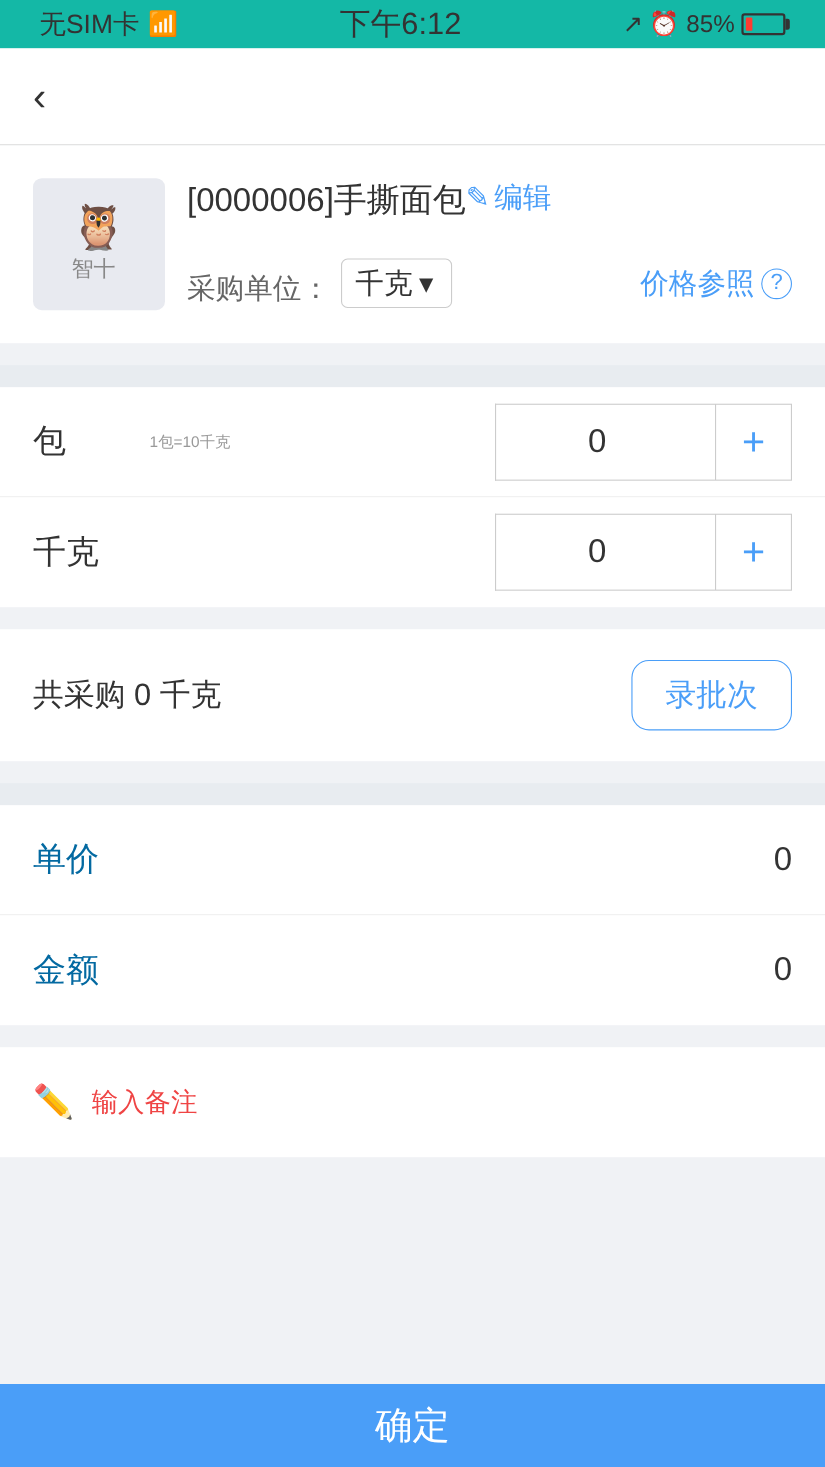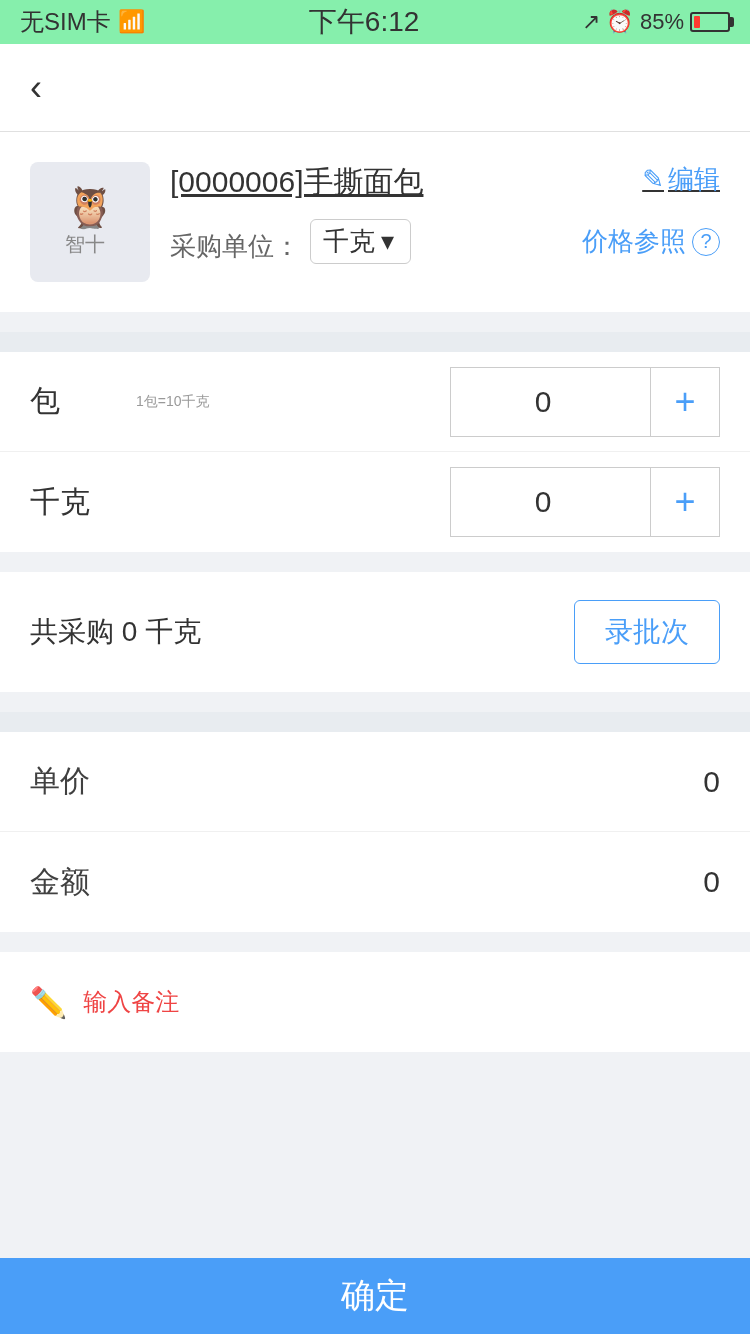--- a/index.html
+++ b/index.html
@@ -10,25 +10,25 @@
       font-family: -apple-system, "PingFang SC", "Helvetica Neue", sans-serif;
       background: #f0f2f5;
       font-size: 28px;
       color: #333;
     }
 
     
     .status-bar {
       width: 750px;
       height: 44px;
-      background: #86efac;
+      background: #14b8a6;
       display: flex;
       align-items: center;
       justify-content: space-between;
-      padding: 0 20px;
+      padding: 0 36px;
       font-size: 24px;
       color: #333;
     }
     .status-left { display: flex; align-items: center; gap: 8px; }
     .status-center { font-size: 28px; font-weight: 500; }
     .status-right { display: flex; align-items: center; gap: 6px; font-size: 22px; }
     .battery-icon {
       width: 40px; height: 20px;
       border: 2px solid #333;
       border-radius: 3px;
@@ -107,24 +107,23 @@
     .owl-text {
       font-size: 20px;
       color: #888;
       margin-top: 4px;
     }
     .product-info {
       flex: 1;
     }
     .product-name-row {
       display: flex;
-      justify-content: space-between;
+      justify-content: flex-start;
       align-items: flex-start;
-      margin-bottom: 16px;
-      text-decoration: underline;
+      margin-bottom: 32px;
     }
     .product-name {
       font-size: 30px;
       color: #333;
       font-weight: 500;
     }
     .edit-btn {
       color: #4a9ef8;
       font-size: 26px;
       display: flex;
@@ -233,21 +232,21 @@
       align-items: center;
       justify-content: space-between;
       margin-bottom: 20px;
     }
     .summary-text {
       font-size: 28px;
       color: #333;
     }
     .record-btn {
       border: 1px solid #4a9ef8;
-      border-radius: 6px;
+      border-radius: 16px;
       padding: 12px 30px;
       font-size: 28px;
       color: #4a9ef8;
       background: #fff;
       cursor: pointer;
     }
 
     
     .price-section {
       background: #fff;
@@ -259,21 +258,21 @@
       justify-content: space-between;
       padding: 0 30px;
       height: 100px;
       border-bottom: 1px solid #f0f0f0;
     }
     .price-row:last-child {
       border-bottom: none;
     }
     .price-label {
       font-size: 30px;
-      color: #404040;
+      color: #0369a1;
     }
     .price-value {
       font-size: 30px;
       color: #333;
     }
 
     
     .note-section {
       background: #fff;
       padding: 30px;

